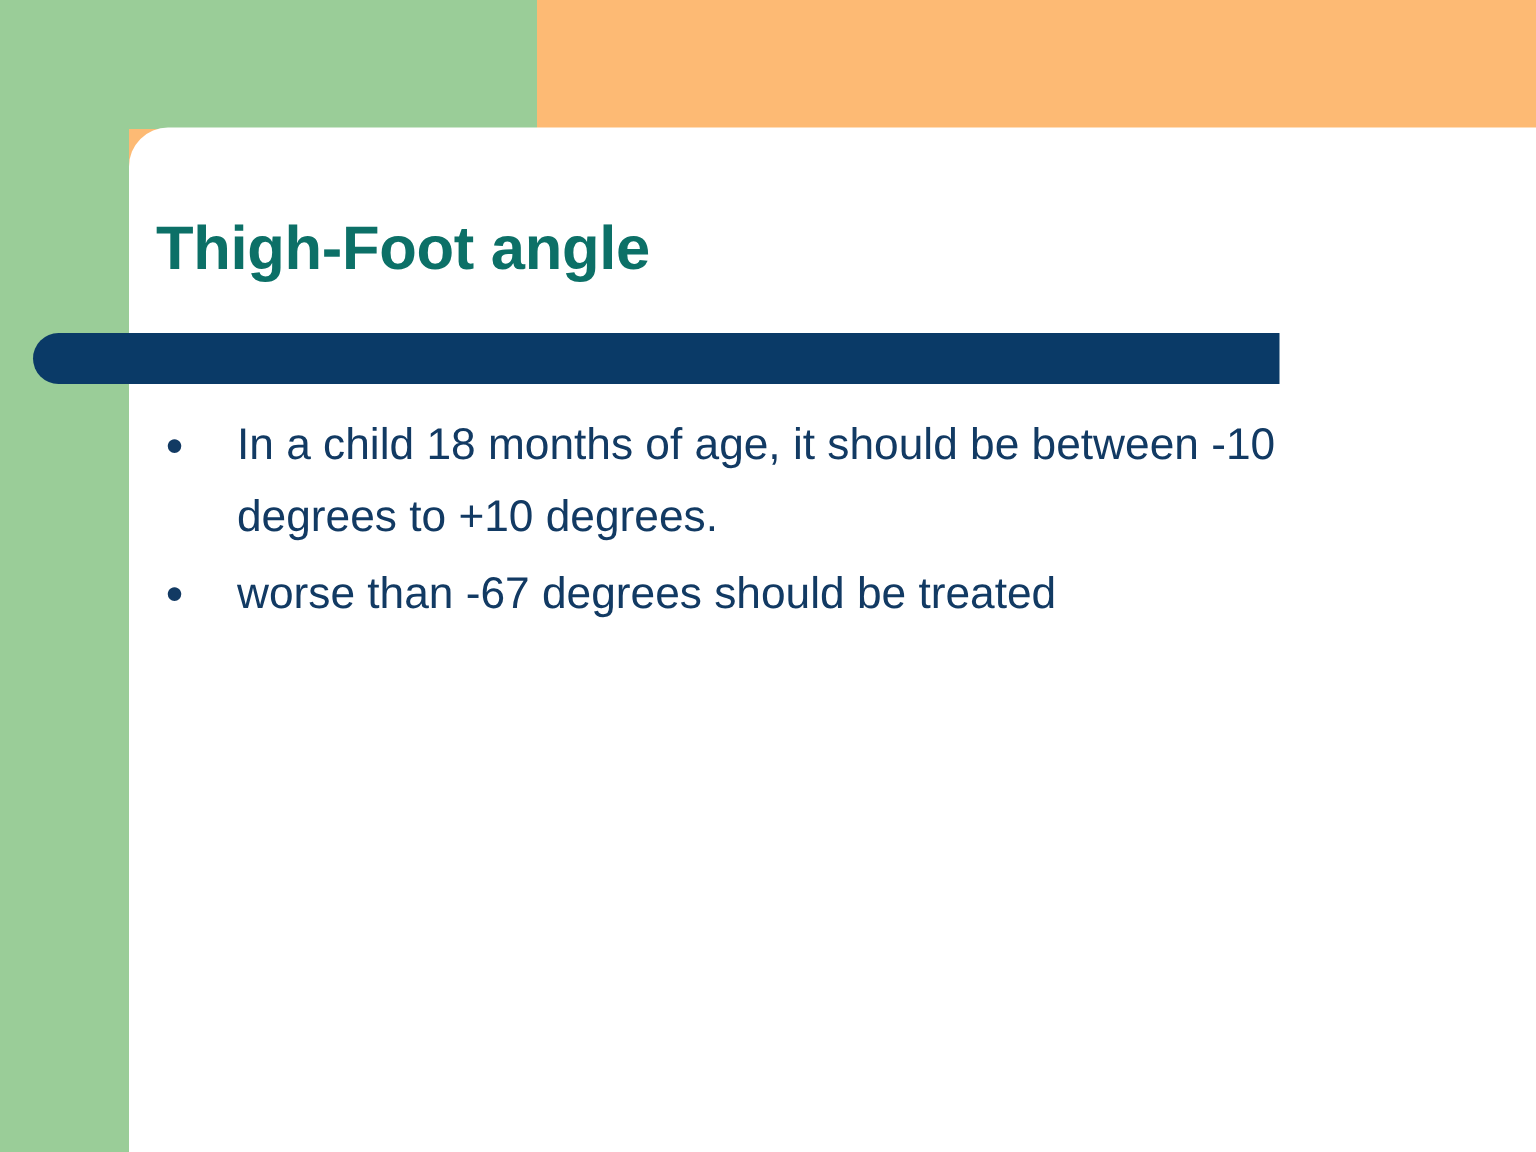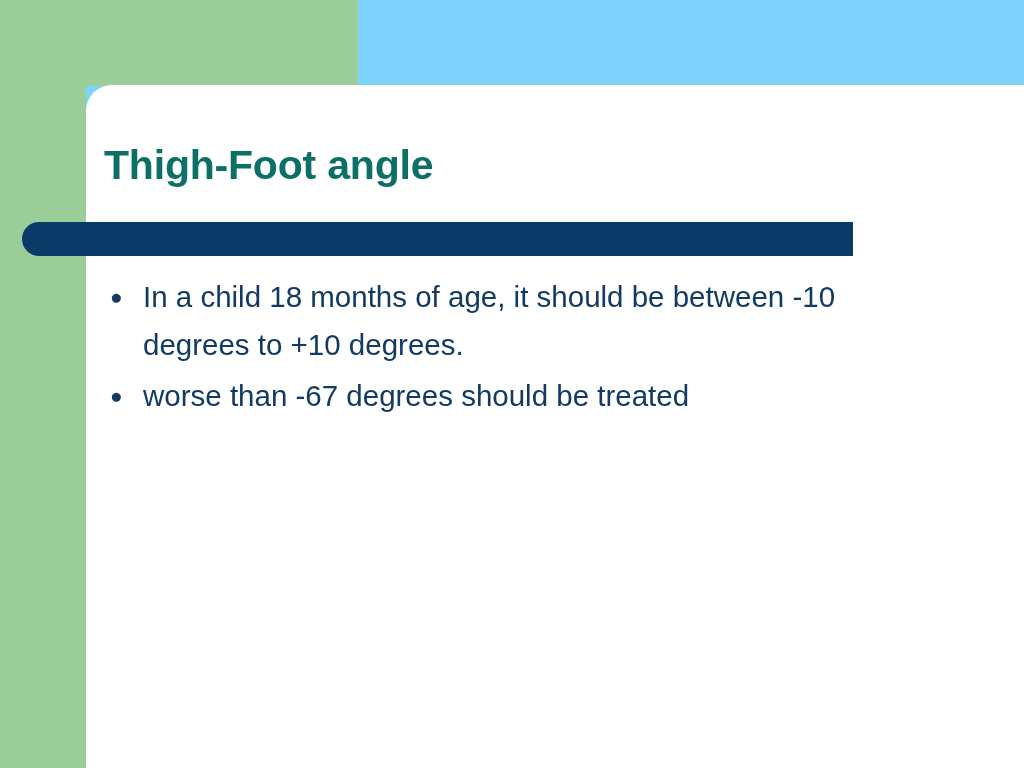--- a/index.html
+++ b/index.html
@@ -7,21 +7,21 @@
     padding: 0;
     background: #ffffff;
   }
   body {
     font-family: "Liberation Sans", sans-serif;
   }
   #slide {
     position: relative;
     width: 1024px;
     height: 768px;
-    background: #7dd3fc;
+    background: #fdba74;
     overflow: hidden;
   }
   
   .green-column {
     position: absolute;
     left: 0;
     top: 0;
     width: 86px;
     height: 768px;
     background: #9ACD98;
@@ -89,20 +89,21 @@
   .bullet-marker {
     position: absolute;
     left: 6px;
     top: 0;
     font-size: 21px;
     line-height: 48px;
     color: #123A63;
   }
   .bullet-text {
     display: block;
+    margin-left: 15px;
   }
 </style>
 </head>
 <body>
 
 <div id="slide">
 
   <div class="green-column"></div>
   <div class="green-header-block"></div>
   <div class="white-card"></div>

